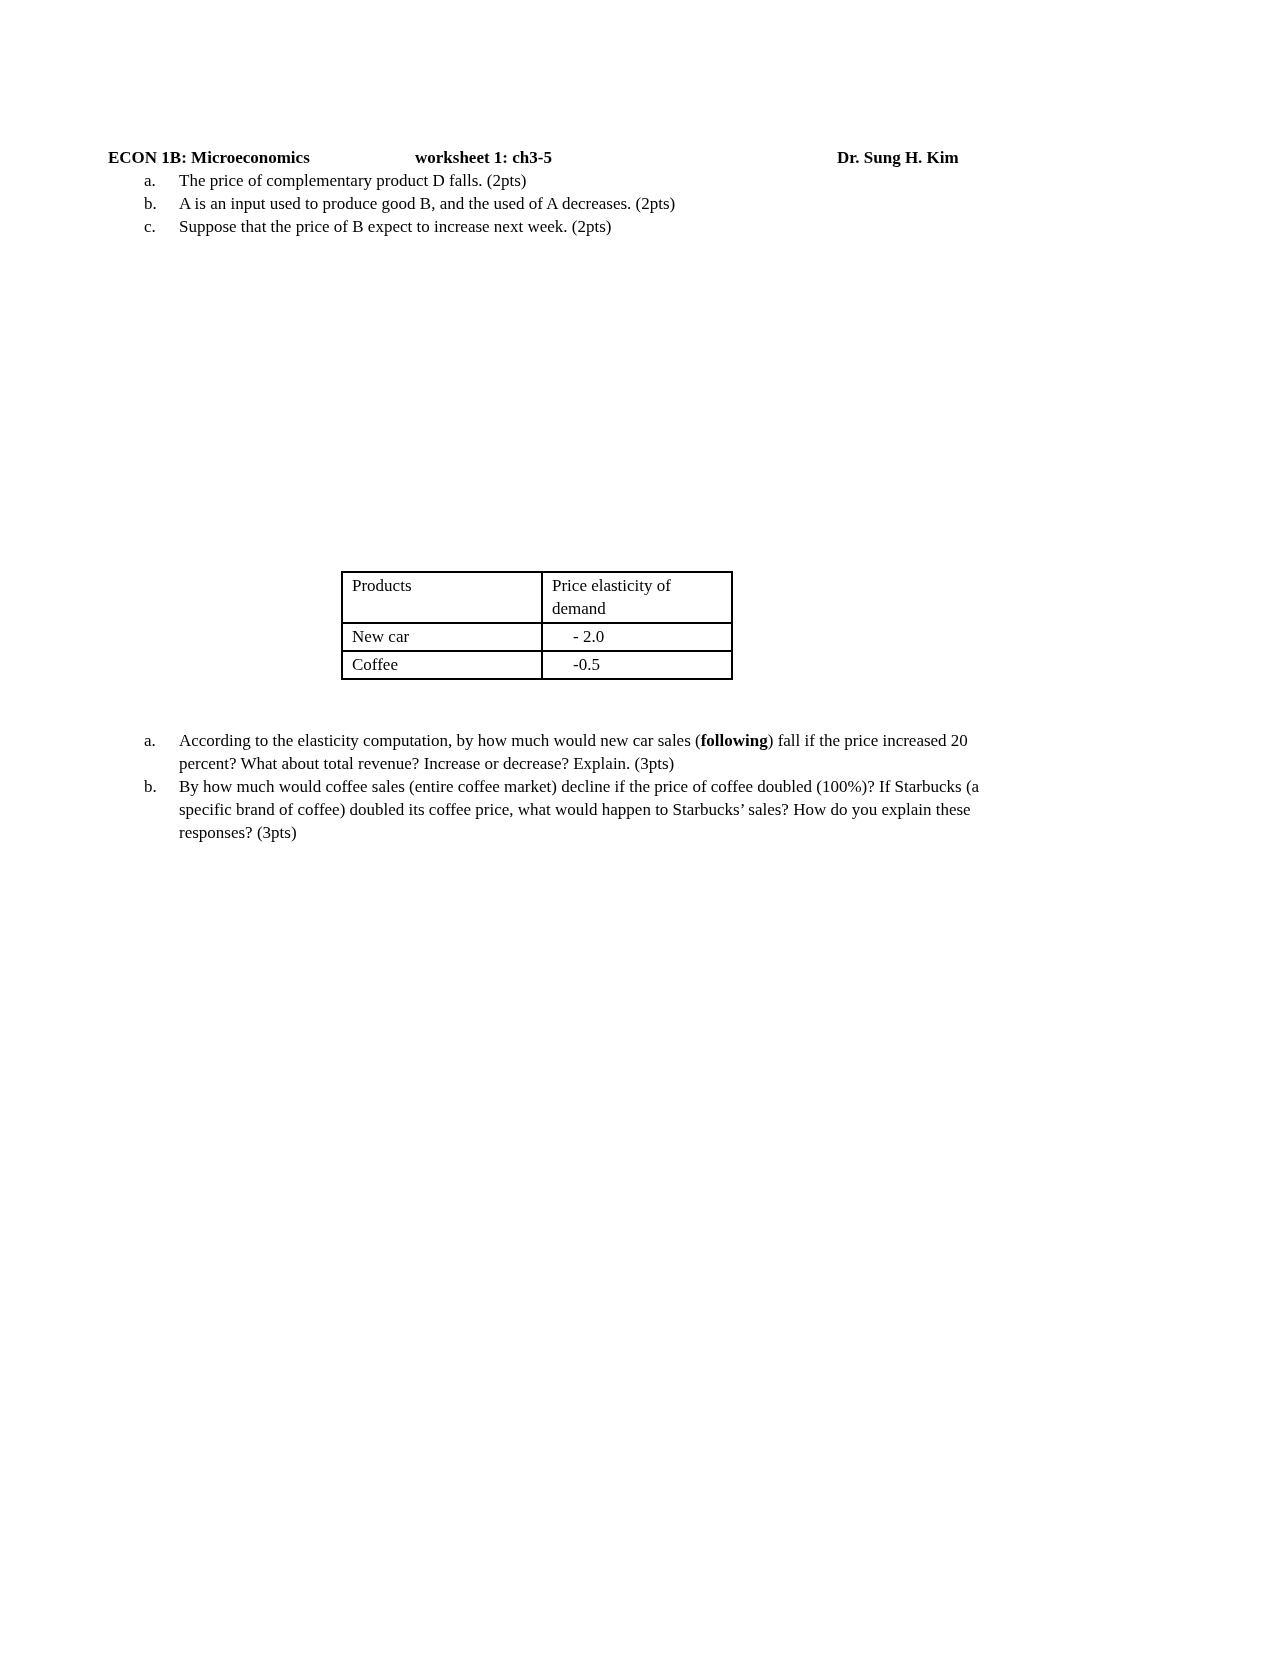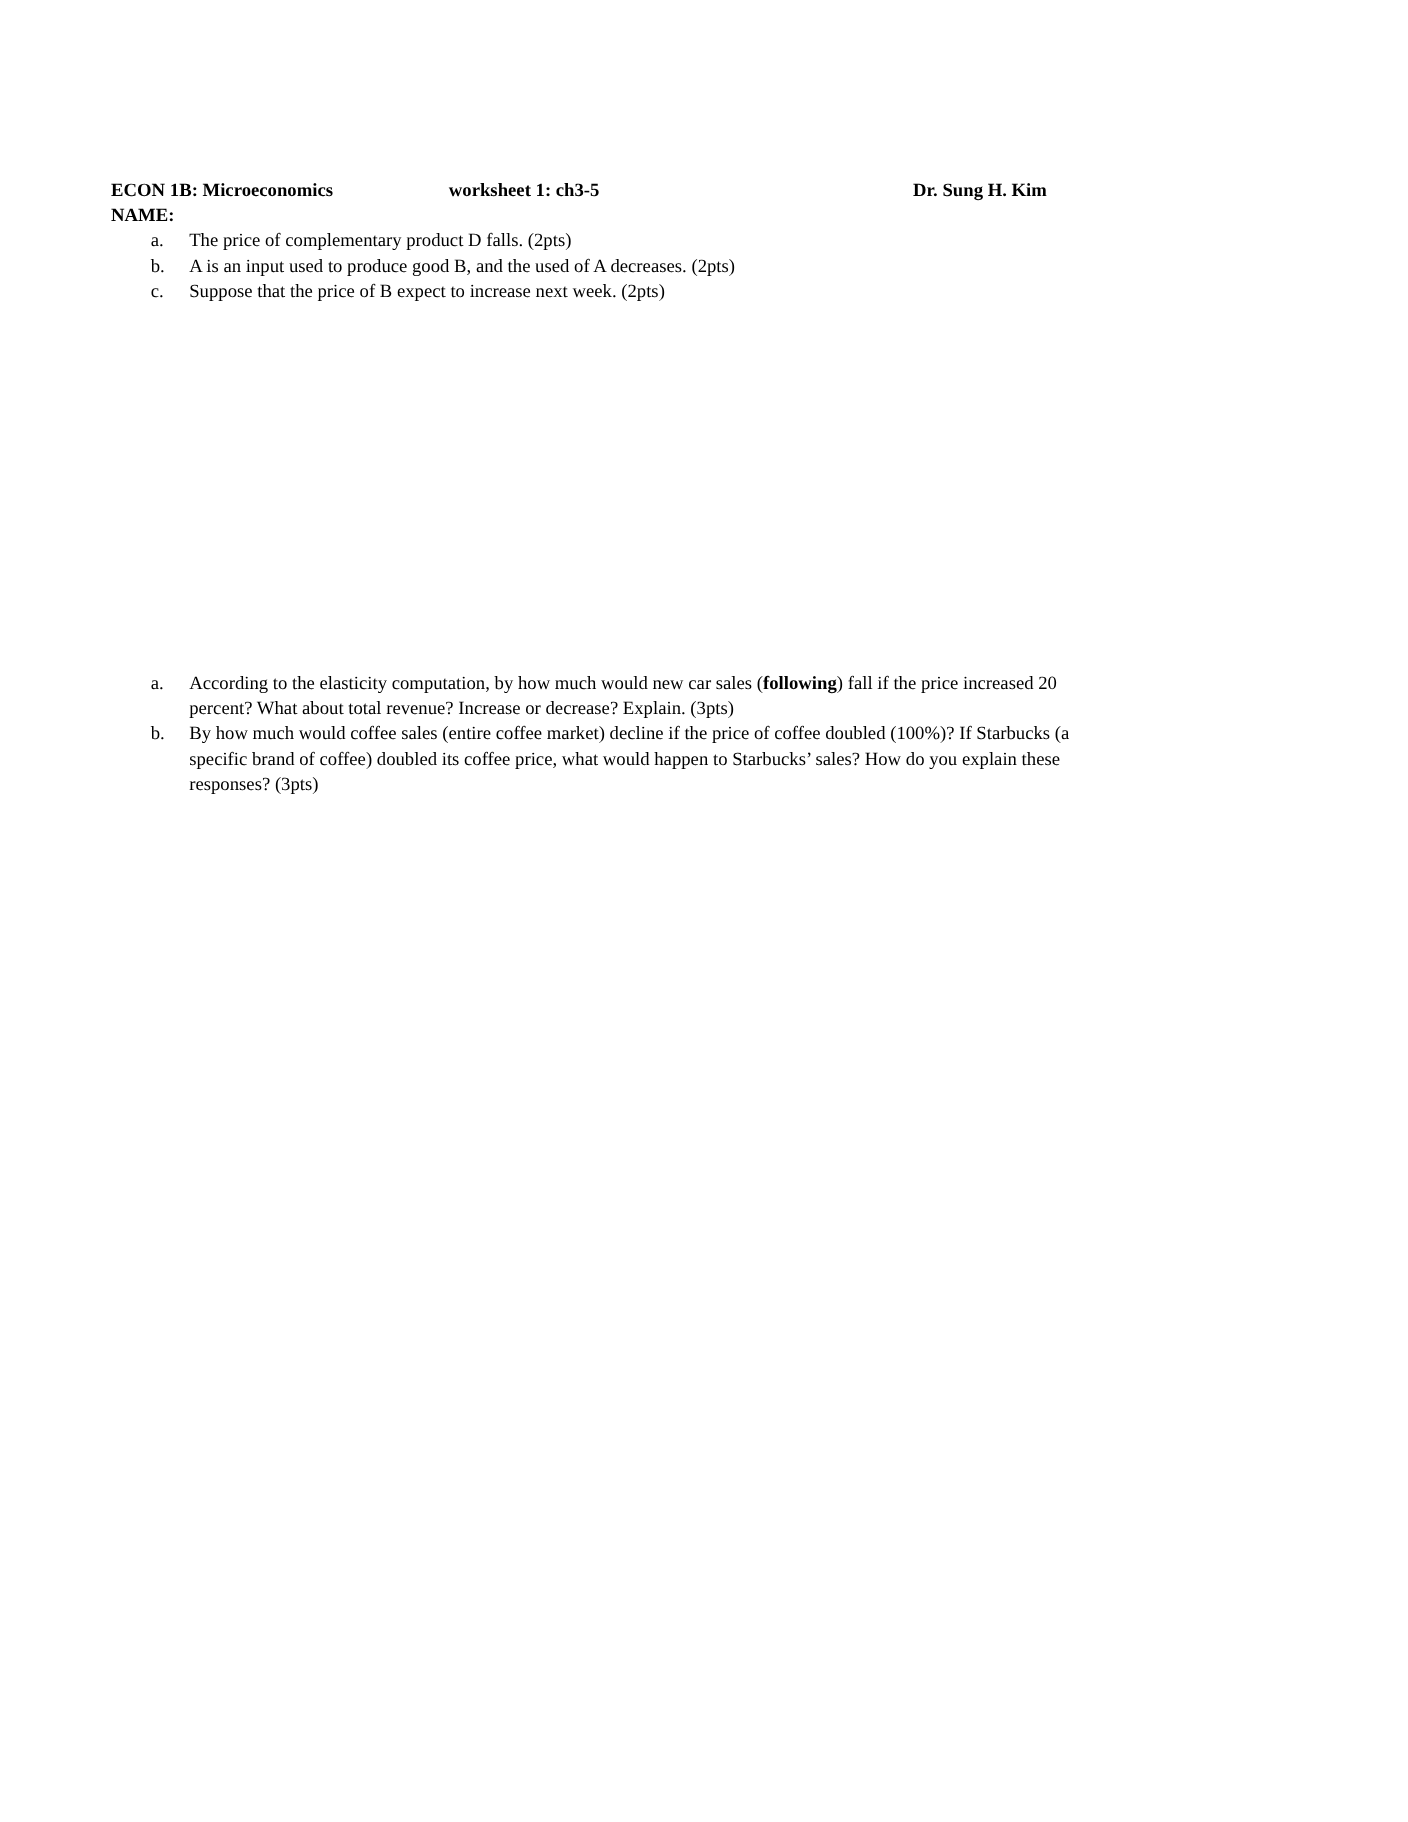--- a/index.html
+++ b/index.html
@@ -12,22 +12,22 @@
     height: 1656px;
     overflow: hidden;
     font-family: "Liberation Serif", "DejaVu Serif", serif;
     font-size: 17px;
     line-height: 23px;
     color: #000000;
   }
   .page {
     position: relative;
     width: 906px;
-    margin: 15px;
-    padding: 146px 134px 0 86px;
+    margin: 0;
+    padding: 146px 134px 0 108px;
   }
   .doc-header {
     position: relative;
     height: 23px;
     font-weight: bold;
   }
   .doc-header .hdr-course { position: absolute; left: 0; top: 0; }
   .doc-header .hdr-worksheet { position: absolute; left: 307px; top: 0; }
   .doc-header .hdr-instructor { position: absolute; left: 729px; top: 0; }
   .name-line {
@@ -76,21 +76,20 @@
 <body>
 
 <div class="page">
 
   <div class="doc-header">
     <span class="hdr-course">ECON 1B: Microeconomics</span>
     <span class="hdr-worksheet">worksheet 1: ch3-5</span>
     <span class="hdr-instructor">Dr. Sung H. Kim</span>
   </div>
 
-  <div class="name-line">NAME:</div>
 
   <div class="q1-section">
 
     <div class="list">
       <div class="list-item">
         <span class="marker">a.</span>
         <div class="item-body">The price of complementary product D falls. (2pts)</div>
       </div>
       <div class="list-item">
         <span class="marker">b.</span>
@@ -98,20 +97,36 @@
       </div>
       <div class="list-item">
         <span class="marker">c.</span>
         <div class="item-body">Suppose that the price of B expect to increase next week. (2pts)</div>
       </div>
     </div>
   </div>
 
   <div class="q2-section">
 
+    <table class="elasticity-table">
+      <tbody>
+        <tr>
+          <td class="col-product">Products</td>
+          <td class="col-elasticity">Price elasticity of demand</td>
+        </tr>
+        <tr>
+          <td>New car</td>
+          <td class="value-cell">- 2.0</td>
+        </tr>
+        <tr>
+          <td>Coffee</td>
+          <td class="value-cell">-0.5</td>
+        </tr>
+      </tbody>
+    </table>
 
     <div class="list q2-list">
       <div class="list-item">
         <span class="marker">a.</span>
         <div class="item-body"><span>According to the elasticity computation, by how much would new car sales (</span><span class="bold">following</span><span>) fall if the price increased 20 percent?  What about total revenue? Increase or decrease?  Explain. (3pts)</span></div>
       </div>
       <div class="list-item">
         <span class="marker">b.</span>
         <div class="item-body">By how much would coffee sales (entire coffee market) decline if the price of coffee doubled (100%)?  If Starbucks (a specific brand of coffee) doubled its coffee price, what would happen to Starbucks’ sales? How do you explain these responses? (3pts)</div>
       </div>

